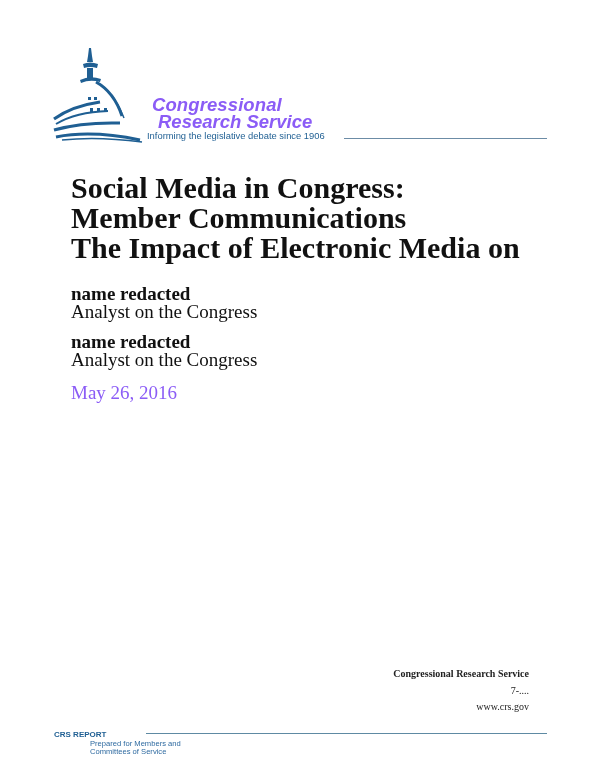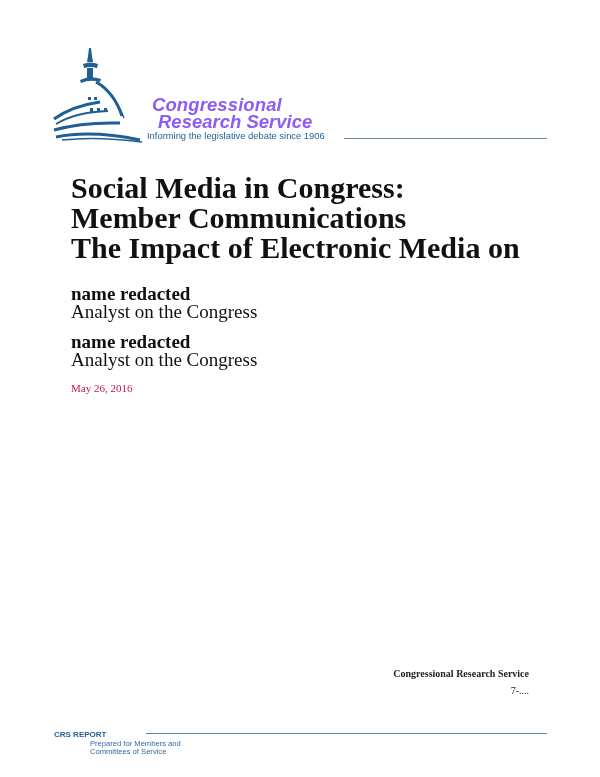--- a/index.html
+++ b/index.html
@@ -12,21 +12,21 @@
     .tagline { position: absolute; left: 147px; top: 130px; font-family: "Liberation Sans", sans-serif; font-size: 9.4px; color: #1f5f93; white-space: nowrap; }
     .hdr-rule { position: absolute; left: 344px; top: 138px; width: 203px; height: 1px; background: #6c8ca6; }
 
     .title { position: absolute; left: 71px; top: 173px; font-family: "Liberation Serif", serif; font-weight: bold; font-size: 30px; line-height: 30px; color: #111; }
     .title div { white-space: nowrap; }
 
     .author { position: absolute; left: 71px; font-family: "Liberation Serif", serif; font-size: 19px; line-height: 18px; color: #111; }
     .author .nm { font-weight: bold; }
     .a1 { top: 285px; }
     .a2 { top: 333px; }
-    .date { position: absolute; left: 71px; top: 382px; font-family: "Liberation Serif", serif; font-size: 11px; color: #be185d; }
+    .date { position: absolute; left: 71px; top: 382px; font-family: "Liberation Serif", serif; font-size: 19px; color: #8b5cf6; }
 
     .crs-block { position: absolute; right: 71px; top: 646px; text-align: right; font-family: "Liberation Serif", serif; font-size: 10px; line-height: 16.5px; color: #222; margin-top: 20px; }
     .crs-block .org { font-weight: bold; }
 
     .footer { position: absolute; left: 54px; top: 711px; font-family: "Liberation Sans", sans-serif; font-size: 7.6px; line-height: 8.6px; color: #1f5f93; }
     .footer .rep { font-weight: bold; font-size: 8px; color: #1f5f93; margin-top: 20px; }
     .footer .sub { color: #2e6aa0; padding-left: 36px; }
     .ftr-rule { position: absolute; left: 146px; top: 733px; width: 401px; height: 1px; background: #5e8aa3; }
   </style>
 </head>
@@ -80,20 +80,21 @@
 <div class="author a2">
   <div class="nm">name redacted</div>
   <div>Analyst on the Congress</div>
 </div>
 
 <div class="date">May 26, 2016</div>
 
 <div class="crs-block">
   <div class="org">Congressional Research Service</div>
   <div>7-....</div>
+  <div>www.crs.gov</div>
 </div>
 
 <div class="footer">
   <div class="rep">CRS REPORT</div>
   <div class="sub">Prepared for Members and</div>
   <div class="sub">Committees of Service</div>
 </div>
 <div class="ftr-rule"></div>
 
 </body></html>

